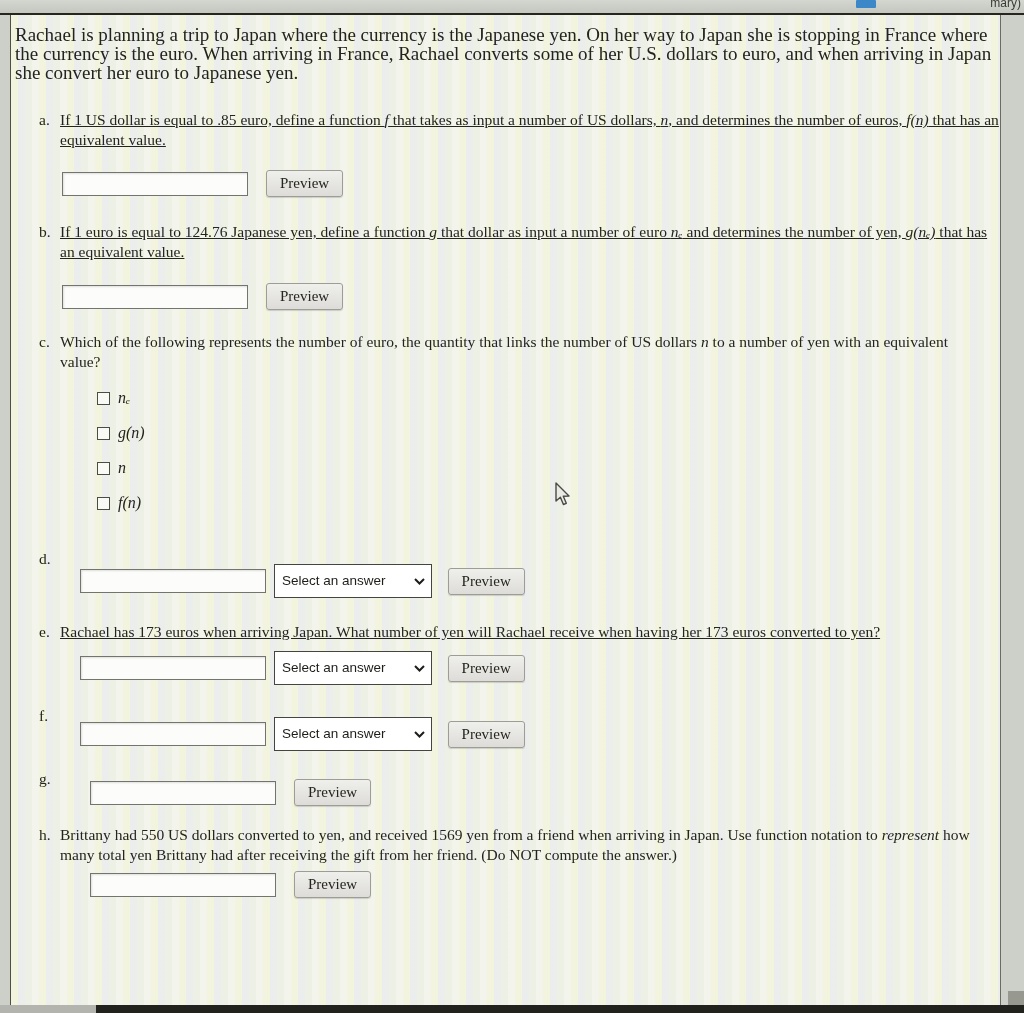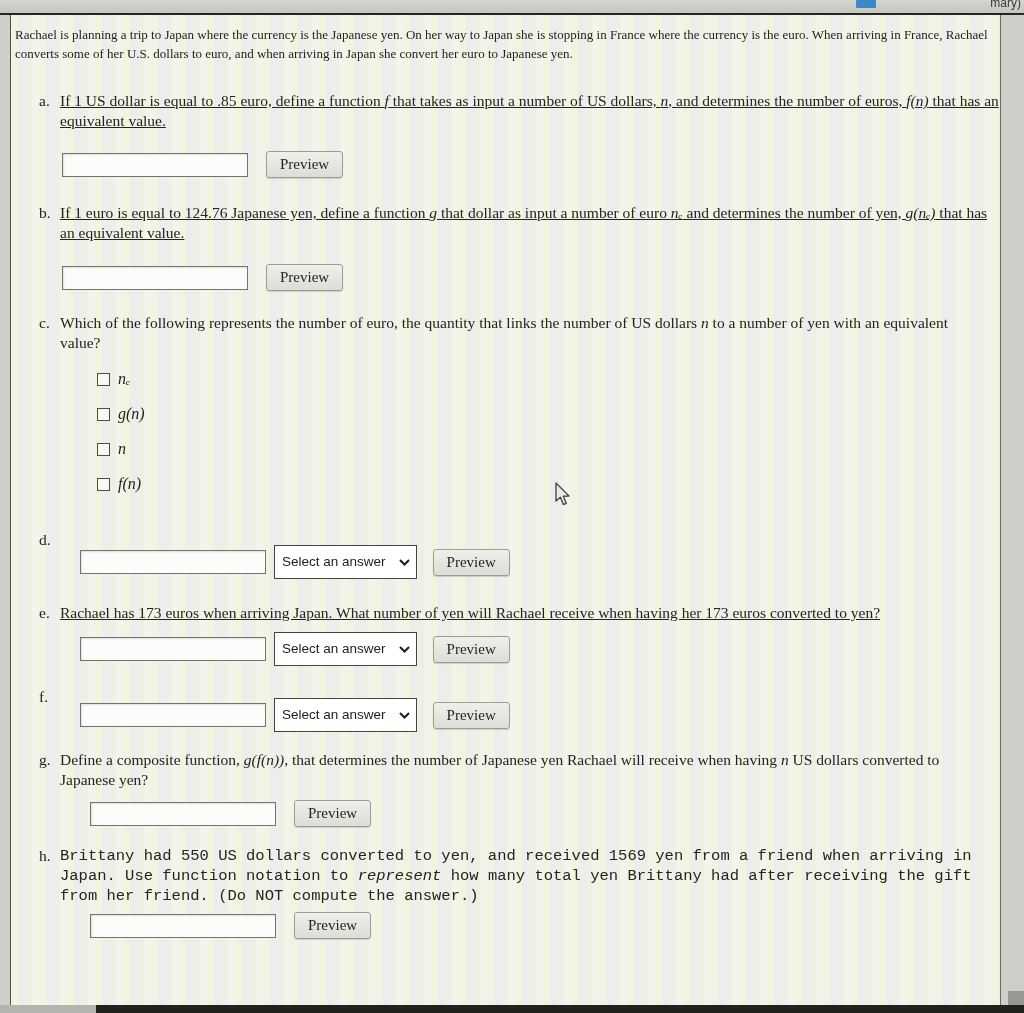--- a/index.html
+++ b/index.html
@@ -33,32 +33,32 @@
     background-color:#edefe8;
     background-image:repeating-linear-gradient(90deg,
       rgba(246,248,212,0.55) 0 7px,
       rgba(233,236,246,0.40) 7px 14px,
       rgba(237,243,226,0.50) 14px 21px,
       rgba(250,250,240,0.45) 21px 28px);
     overflow:hidden;
   }
   .intro{
     margin:10px 8px 0 4px;max-width:988px;
-    font-size:13px;line-height:19px;
+    font-size:19px;line-height:19px;
   }
   ol.parts{list-style:none;margin:28px 0 0 0;padding:0 0 0 28px;}
   ol.parts li{display:flex;font-size:15.5px;line-height:20px;}
   .qlabel{width:21px;flex:none;}
   .qbody{flex:1;min-width:0;}
   .mi{font-style:italic;}
   .w-def{max-width:950px;text-decoration:underline;}
   .w-c{max-width:918px;}
   .w-d{max-width:915px;}
   .w-g{max-width:915px;}
-  .w-h{max-width:928px;font-family:Liberation Mono, monospace;}
+  .w-h{max-width:928px;}
   .ans-row{display:flex;align-items:center;}
   .ind-s{margin-left:2px;}
   .ind-m{margin-left:20px;}
   .ind-l{margin-left:30px;}
   .mt-row-a{margin-top:20px;}
   .mt-row-b{margin-top:21px;}
   .mt-row-d{margin-top:15px;}
   .mt-row-e{margin-top:9px;}
   .mt-row-f{margin-top:11px;}
   .mt-row-g{margin-top:10px;}
@@ -80,21 +80,21 @@
     margin-left:18px;height:27px;padding:2px 13px;
     background:linear-gradient(#efefec,#dddcd8);
     border:1px solid #9d9d96;border-radius:3px;
     font-family:"Liberation Serif","DejaVu Serif",serif;font-size:15px;color:#26261f;
     box-shadow:0 1px 1px rgba(0,0,0,0.15);
     cursor:pointer;
   }
   .sel-gap{margin-left:16px;}
   .select{
     margin-left:8px;height:34px;box-sizing:border-box;
-    display:flex;align-items:center;gap:13px;
+    display:flex;align-items:center;gap:28px;
     background:#ffffff;border:1px solid #45453f;
     padding:0 6px 0 7px;
     font-family:"Liberation Sans",sans-serif;font-size:13.5px;color:#1d1d19;
     cursor:pointer;
   }
   .chev{width:11px;height:7px;flex:none;}
   .choices{margin:15px 0 6px 37px;}
   .choice{display:flex;align-items:center;height:22px;margin-bottom:13px;cursor:pointer;}
   .cbox{
     width:13px;height:13px;box-sizing:border-box;flex:none;
@@ -219,21 +219,20 @@
               </svg>
           </div>
           <button class="preview-btn sel-gap">Preview</button>
         </div>
       </div>
     </li>
 
     <li class="li-g">
       <span class="qlabel">g.</span>
       <div class="qbody">
-        <div class="qtext w-g"><span>Define a composite function, </span><span class="mi">g(f(n))</span><span>, that determines the number of Japanese yen Rachael will receive when having </span><span class="mi">n</span><span> US dollars converted to Japanese yen?</span></div>
         <div class="ans-row ind-l mt-row-g">
           <input class="text-input" style="">
           <button class="preview-btn">Preview</button>
         </div>
       </div>
     </li>
 
     <li class="li-h">
       <span class="qlabel">h.</span>
       <div class="qbody">

